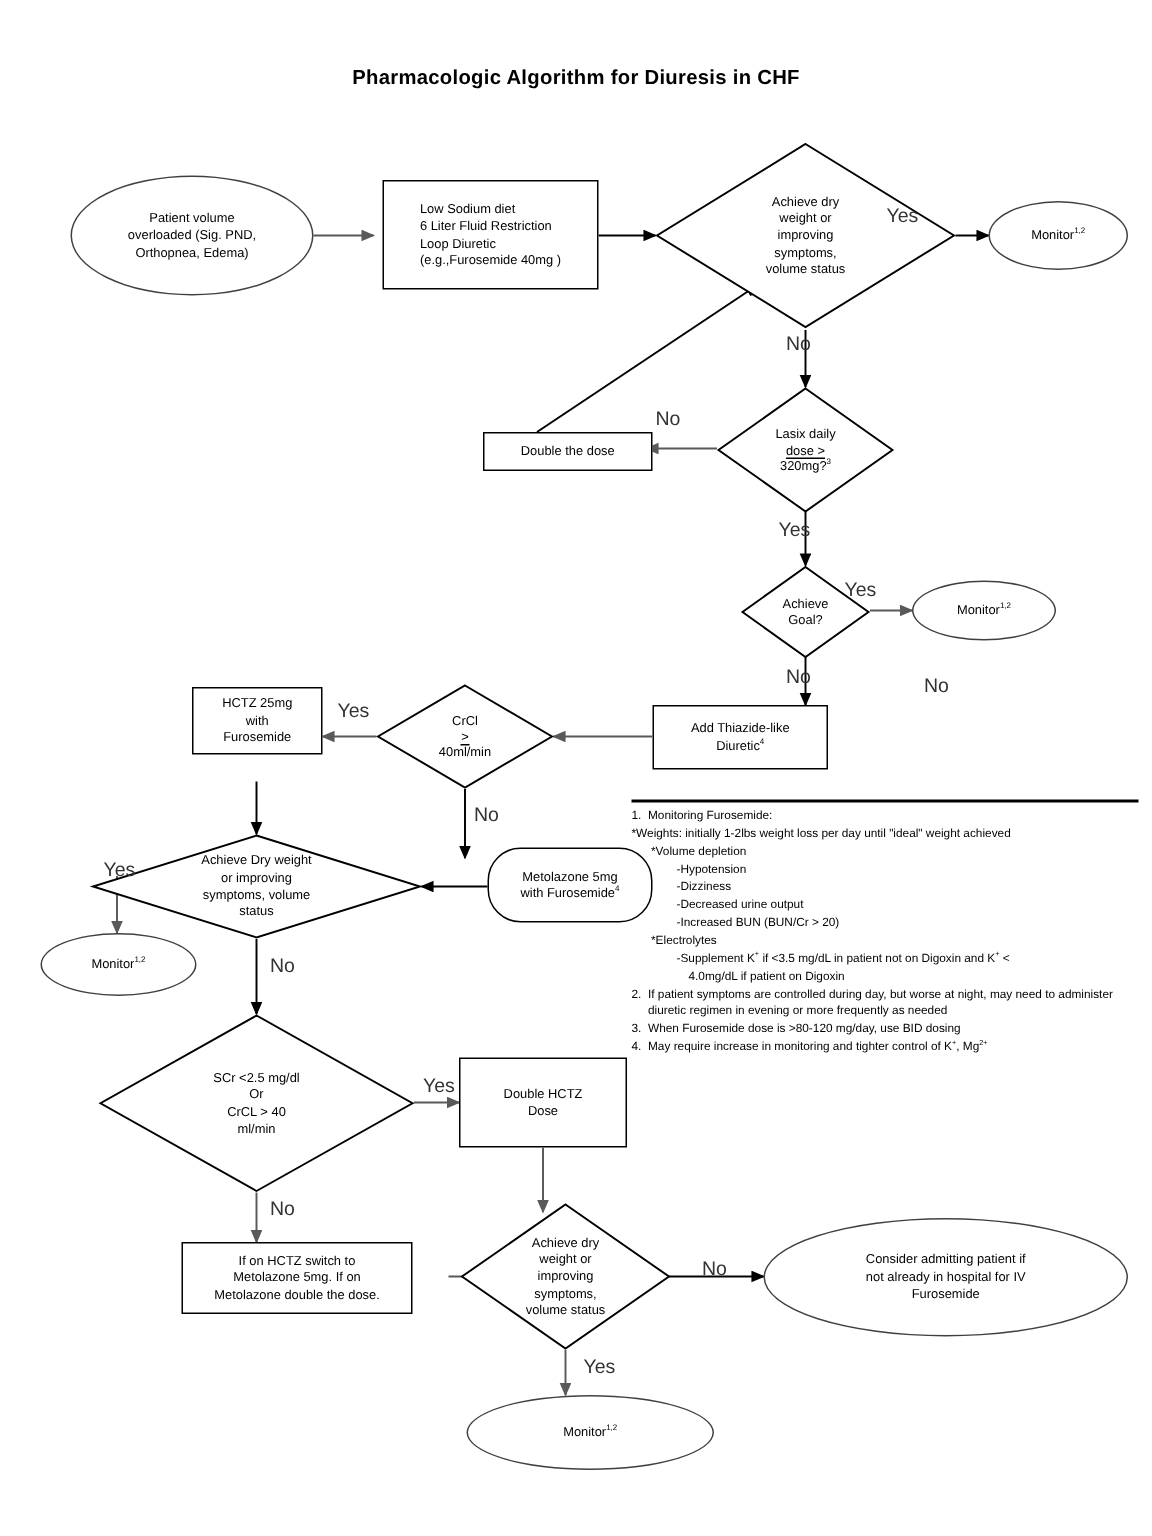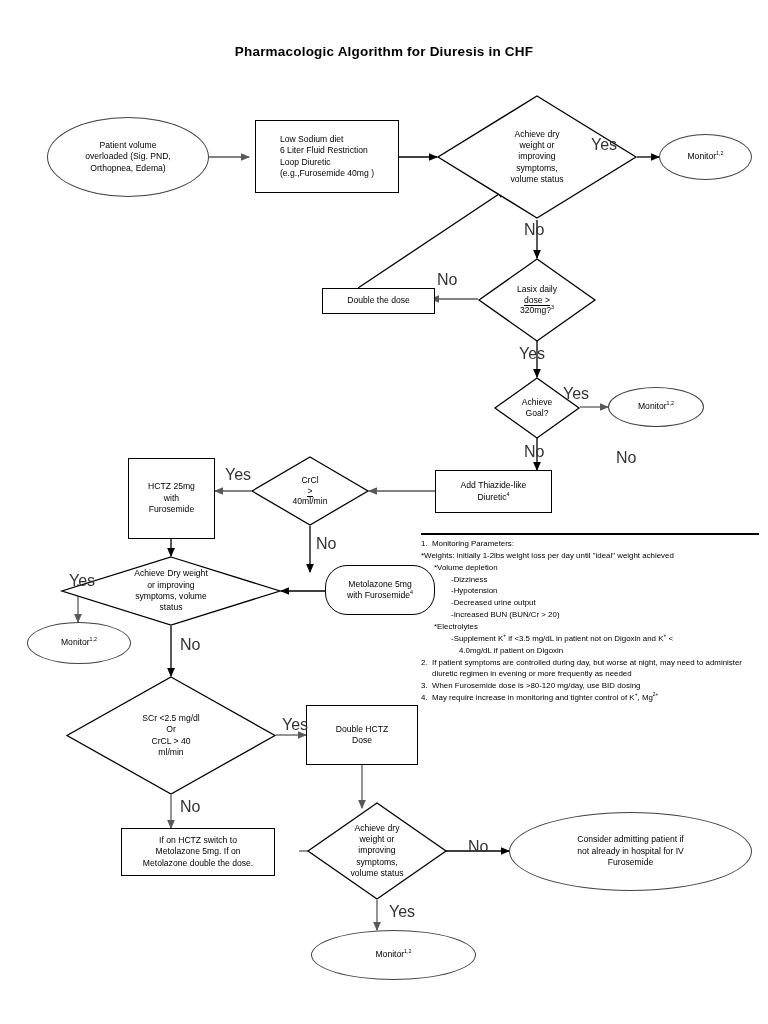--- a/index.html
+++ b/index.html
@@ -47,21 +47,21 @@
     background:#fff;
   }
   
   .dia{ background:transparent; }
   .dia svg{ position:absolute; left:0; top:0; overflow:visible; }
   .dia .txt{ position:relative; z-index:2; }
   sup{ font-size:.62em; vertical-align:super; line-height:0; }
   
   .elab{
     position:absolute;
-    font-size:16px;
+    font-size:13px;
     color:#333;
     white-space:nowrap;
   }
   
   #wires{ position:absolute; left:0; top:0; width:768px; height:1024px; }
   
   #notes{
     position:absolute;
     left:421px; top:533px; width:342px;
     font-size:7.9px;
@@ -199,21 +199,21 @@
 Diuretic</span><sup>4</sup></span>
   </div>
 
   <div class="node dia" style="left:251px; top:456px; width:118px; height:70px;">
     <svg width="118" height="70">
       <polygon points="59,1 117,35 59,69 1,35" fill="#fff" stroke="#000" stroke-width="1.3"></polygon>
     </svg>
     <span class="txt" style="line-height:1.25;"><span>CrCl</span><br><span style="border-bottom:1px solid #000;">&gt;</span><br><span>40ml/min</span></span>
   </div>
 
-  <div class="node box" style="left:128px; top:458px; width:87px; height:81px;">
+  <div class="node box" style="left:128px; top:458px; width:87px; height:45px;">
     <span class="txt">HCTZ 25mg
 with
 Furosemide</span>
   </div>
 
   <div class="node box" style="left:325px; top:565px; width:110px; height:50px;border-radius:22px;">
     <span class="txt"><span>Metolazone 5mg
 with Furosemide</span><sup>4</sup></span>
   </div>
 
@@ -285,26 +285,26 @@
   <div class="elab" style="left:282px; top:716px;">Yes</div>
   <div class="elab" style="left:180px; top:798px;">No</div>
   <div class="elab" style="left:468px; top:838px;">No</div>
   <div class="elab" style="left:389px; top:903px;">Yes</div>
 
   <div id="notes">
     <div class="rule"></div>
 
     <div class="n">
       <span class="num">1.</span>
-      <span class="bod">Monitoring Parameters:</span>
+      <span class="bod">Monitoring Furosemide:</span>
     </div>
     <div class="sub hang">*Weights: initially 1-2lbs weight loss per day until "ideal" weight achieved</div>
     <div class="sub">*Volume depletion</div>
+    <div class="sub2">-Hypotension</div>
     <div class="sub2">-Dizziness</div>
-    <div class="sub2">-Hypotension</div>
     <div class="sub2">-Decreased urine output</div>
     <div class="sub2">-Increased BUN (BUN/Cr &gt; 20)</div>
     <div class="sub">*Electrolytes</div>
     <div class="sub2"><span>-Supplement K</span><sup>+</sup><span> if &lt;3.5 mg/dL in patient not on Digoxin and K</span><sup>+</sup><span> &lt;</span></div>
     <div class="sub2" style="padding-left:38px;">4.0mg/dL if patient on Digoxin</div>
 
     <div class="n">
       <span class="num">2.</span>
       <span class="bod">If patient symptoms are controlled during day, but worse at night, may need to administer diuretic regimen in evening or more frequently as needed</span>
     </div>

